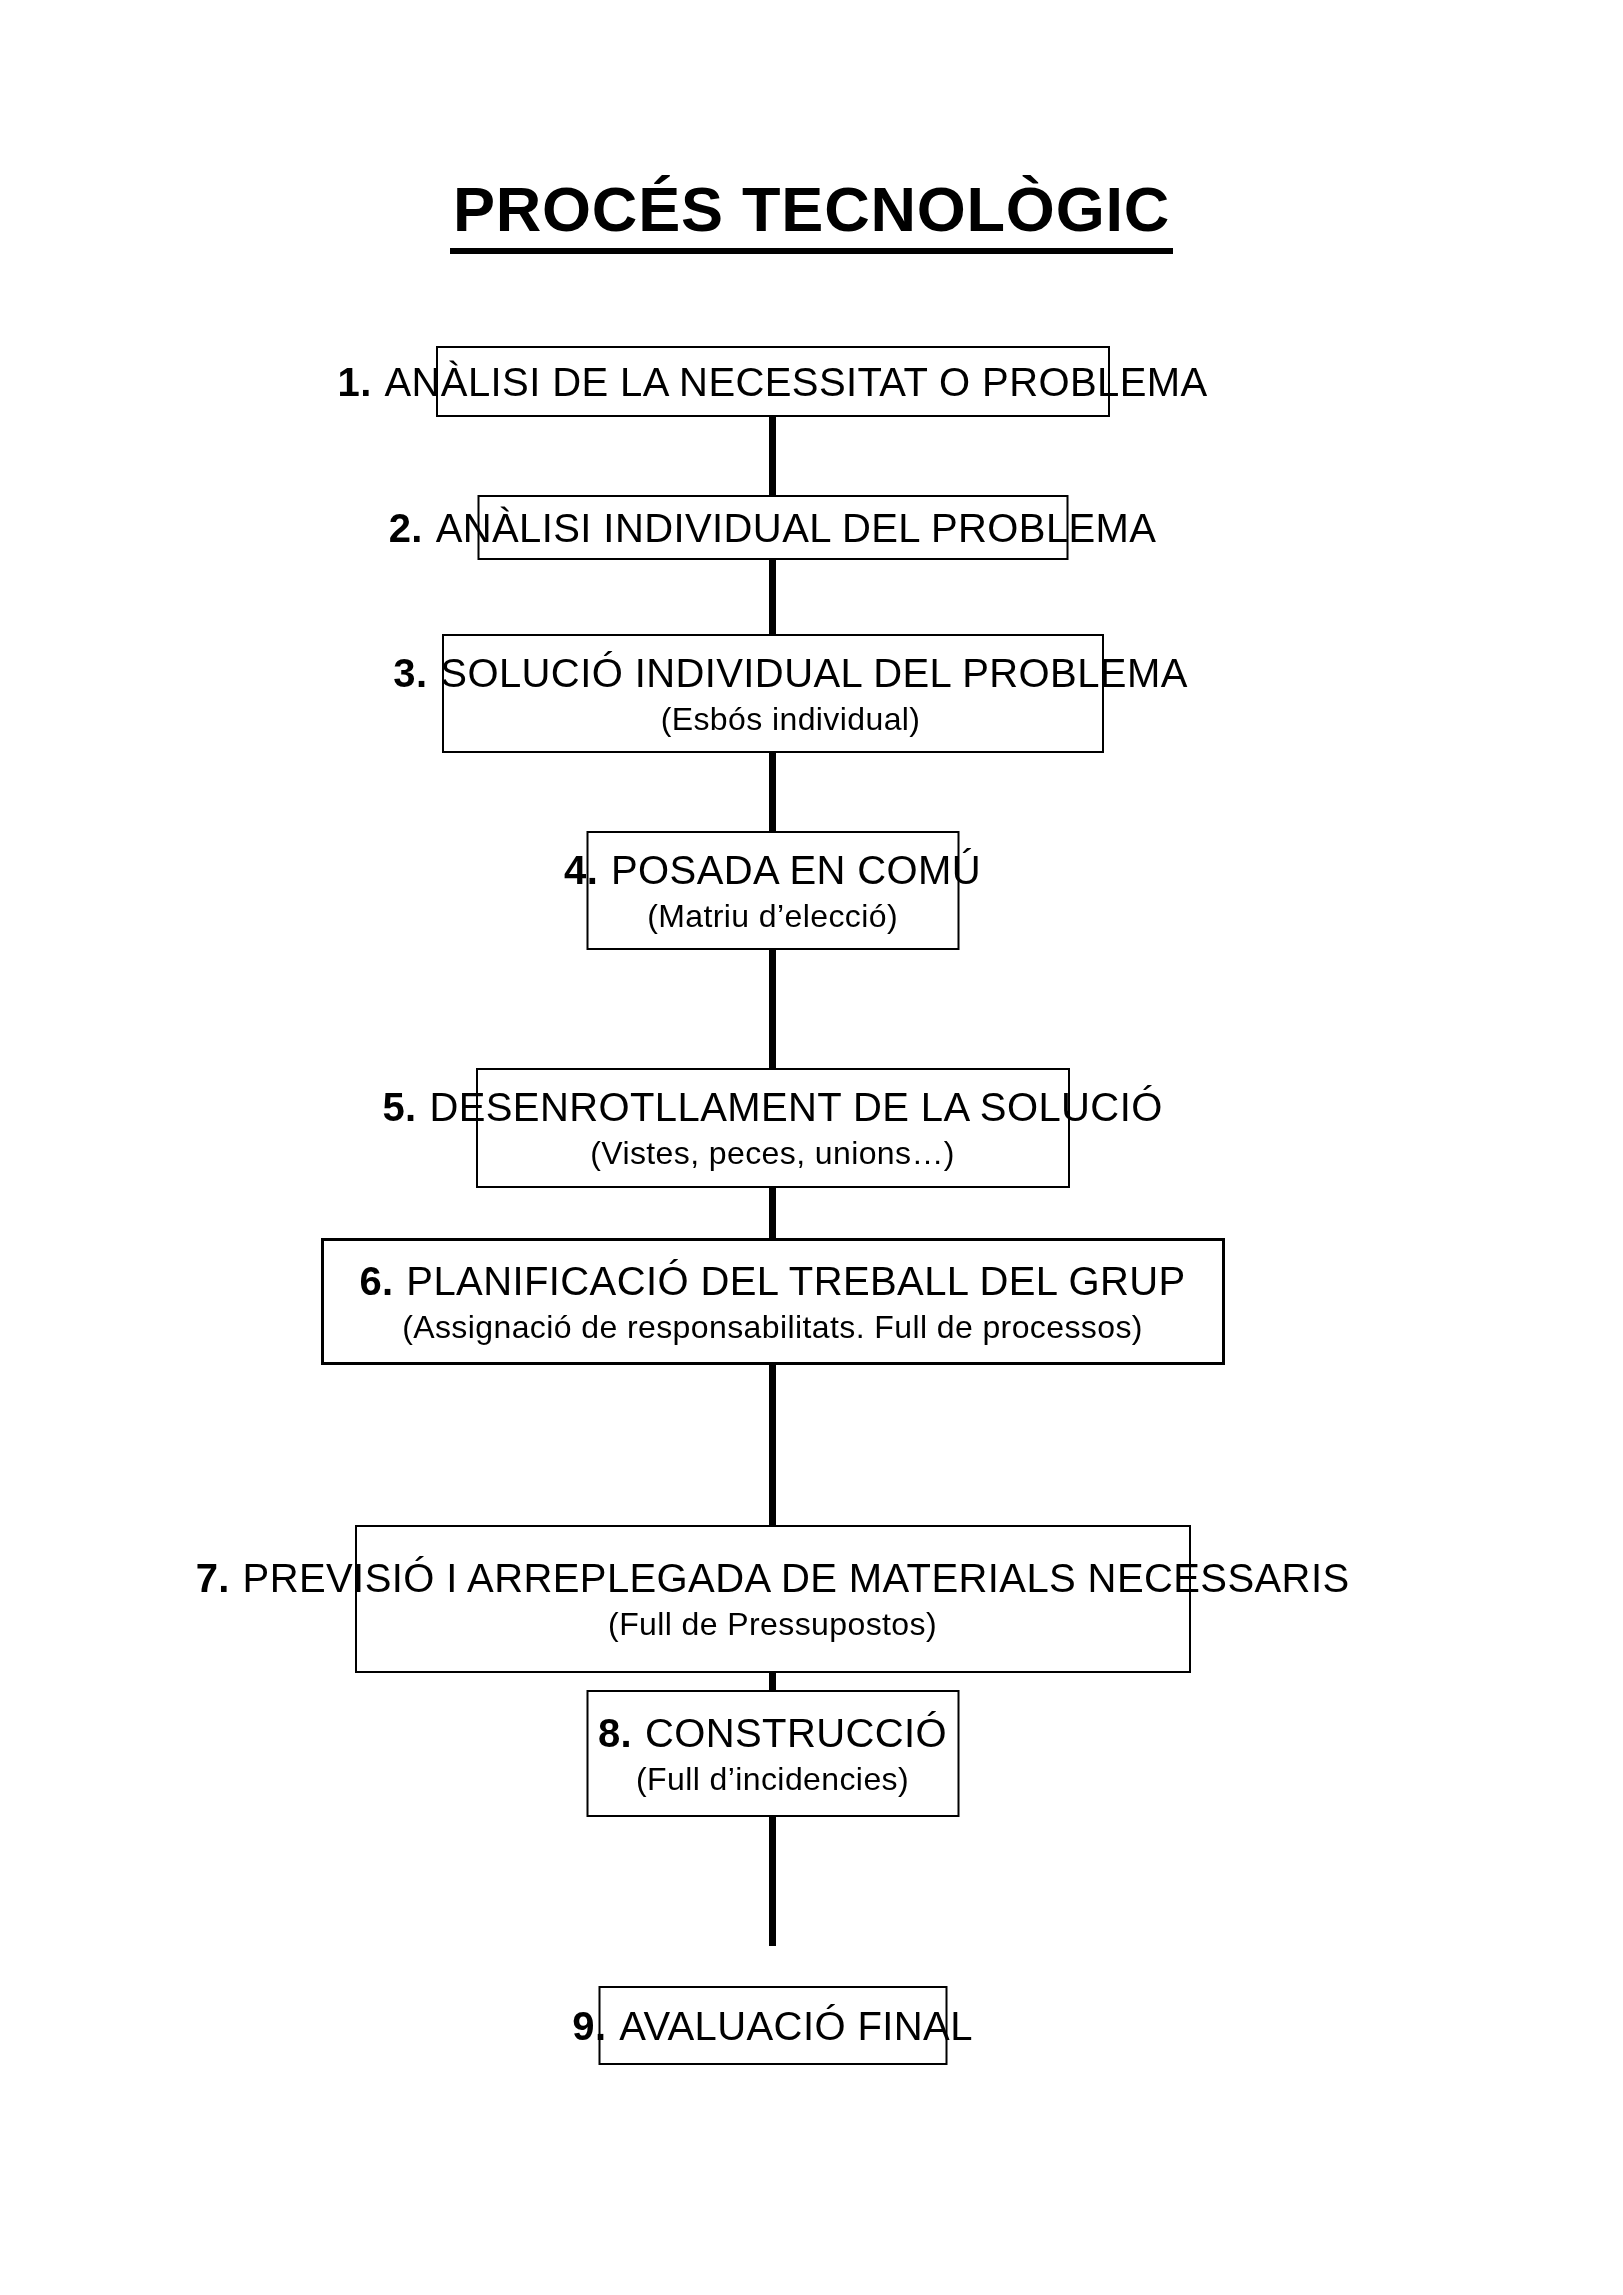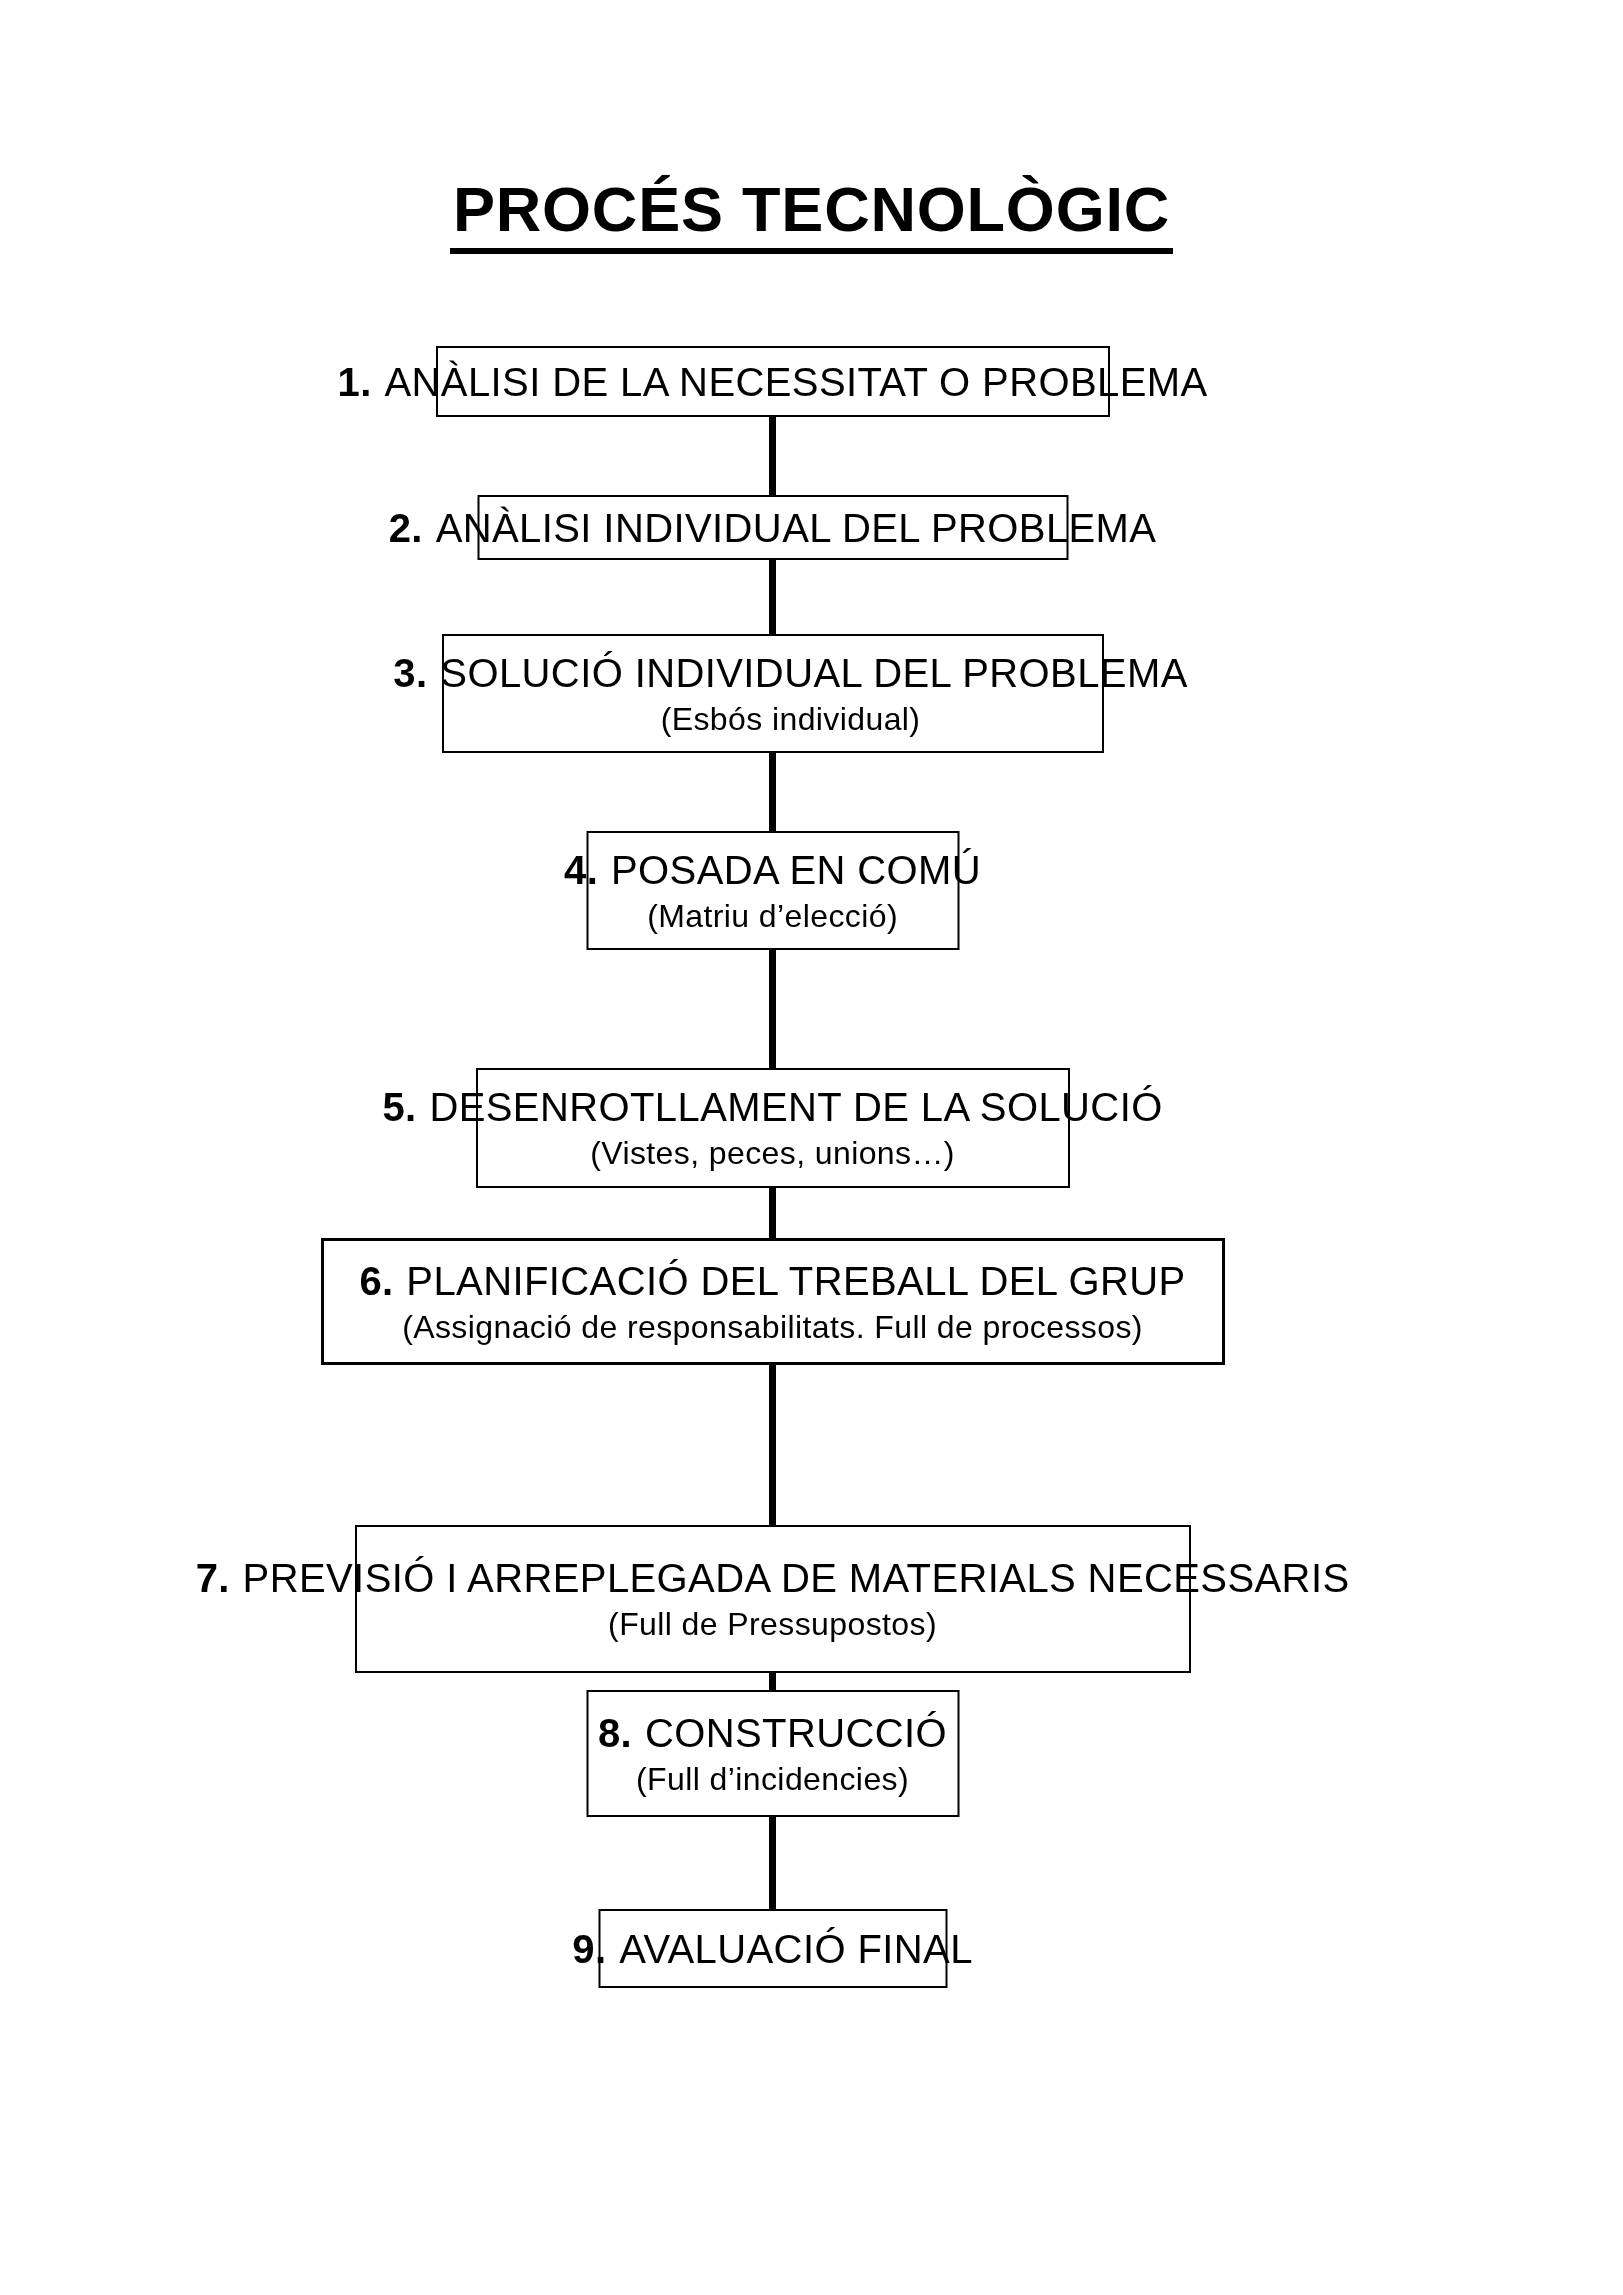--- a/index.html
+++ b/index.html
@@ -82,21 +82,21 @@
 
   
   .step-1 { top: 346px;  width: 674px;  height: 71px;  }
   .step-2 { top: 495px;  width: 591px;  height: 65px;  }
   .step-3 { top: 634px;  width: 662px;  height: 119px; padding-left: 36px; }
   .step-4 { top: 831px; width: 373px;  height: 119px; }
   .step-5 { top: 1068px; width: 594px;  height: 120px; }
   .step-6 { top: 1238px; width: 904px; height: 127px; border-width: 3.2px; }
   .step-7 { top: 1525px; width: 836px; height: 148px; }
   .step-8 { top: 1690px; width: 373px;  height: 127px; }
-  .step-9 { top: 1909px; width: 349px;  height: 79px; }
+  .step-9 { top: 1986px; width: 349px;  height: 79px; }
 </style>
 </head>
 <body>
 
 <div class="title-wrap">
   <span class="title-text">PROCÉS TECNOLÒGIC</span>
 </div>
 
 <div class="flowchart">
   <div class="connector"></div>

